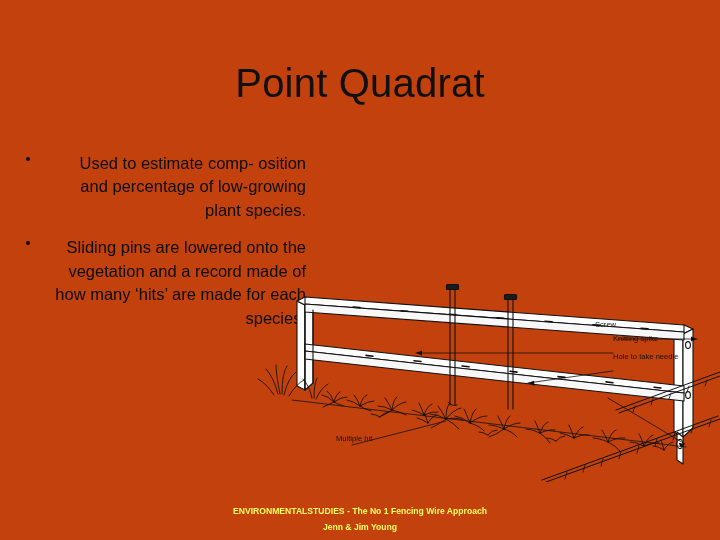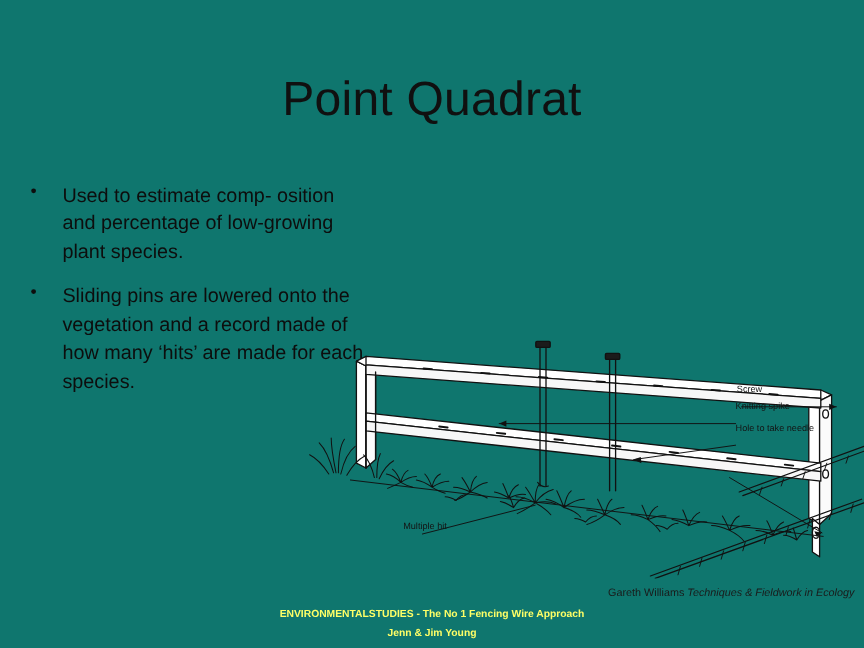--- a/index.html
+++ b/index.html
@@ -11,21 +11,21 @@
     width: 720px;
     height: 540px;
     position: relative;
     overflow: hidden;
     font-family: "Liberation Sans", sans-serif;
     color: #000000;
   }
   .slide {
     position: absolute;
     inset: 0;
-    background: #0f766e;
+    background: #c2410c;
   }
 
   
   .slide-title {
     position: absolute;
     left: 0;
     top: 62px;
     width: 720px;
     text-align: center;
     font-size: 40px;
@@ -45,20 +45,21 @@
     padding: 0;
     list-style: none;
   }
   .bullet-item {
     position: relative;
     padding-left: 36px;
     margin-bottom: 14px;
     font-size: 16.5px;
     line-height: 1.42;
     color: #0d0d0d;
+    text-align: right;
   }
   .bullet-item:last-child { margin-bottom: 0; }
   .bullet-dot {
     position: absolute;
     left: 10px;
     top: 0.30em;
     width: 4px;
     height: 4px;
     border-radius: 50%;
     background: #0d0d0d;
@@ -76,21 +77,21 @@
 
   
   .fig-label {
     position: absolute;
     font-size: 7.6px;
     line-height: 1.32;
     color: #141414;
     white-space: pre-line;
     font-family: "Liberation Sans", sans-serif;
   }
-  .lbl-screw      { left: 614px; top: 320px; }
+  .lbl-screw      { left: 595px; top: 320px; }
   .lbl-needle     { left: 613px; top: 334px; }
   .lbl-hole       { left: 613px; top: 352px; }
   .lbl-spike      { left: 613px; top: 377px; }
   .lbl-multi      { left: 336px; top: 434px; }
 
   
   .attribution {
     position: absolute;
     left: 400px;
     top: 489px;
@@ -265,22 +266,19 @@
         <path d="M96 163 L190 139" stroke-width="0.8"></path>
       </g>
     </svg>
   </div>
 
   <div class="fig-label lbl-screw">Screw</div>
   <div class="fig-label lbl-needle">Knitting spike</div>
   <div class="fig-label lbl-hole">Hole to take needle</div>
   <div class="fig-label lbl-multi">Multiple hit</div>
 
-  <div class="attribution">
-    <span>Gareth Williams </span><span class="work">Techniques &amp; Fieldwork in Ecology</span>
-  </div>
 
   <div class="footer">
     <span>ENVIRONMENTALSTUDIES - The No 1 Fencing Wire Approach</span>
     <span class="line2">Jenn &amp; Jim Young</span>
   </div>
 
 </div>
 
 </body></html>

